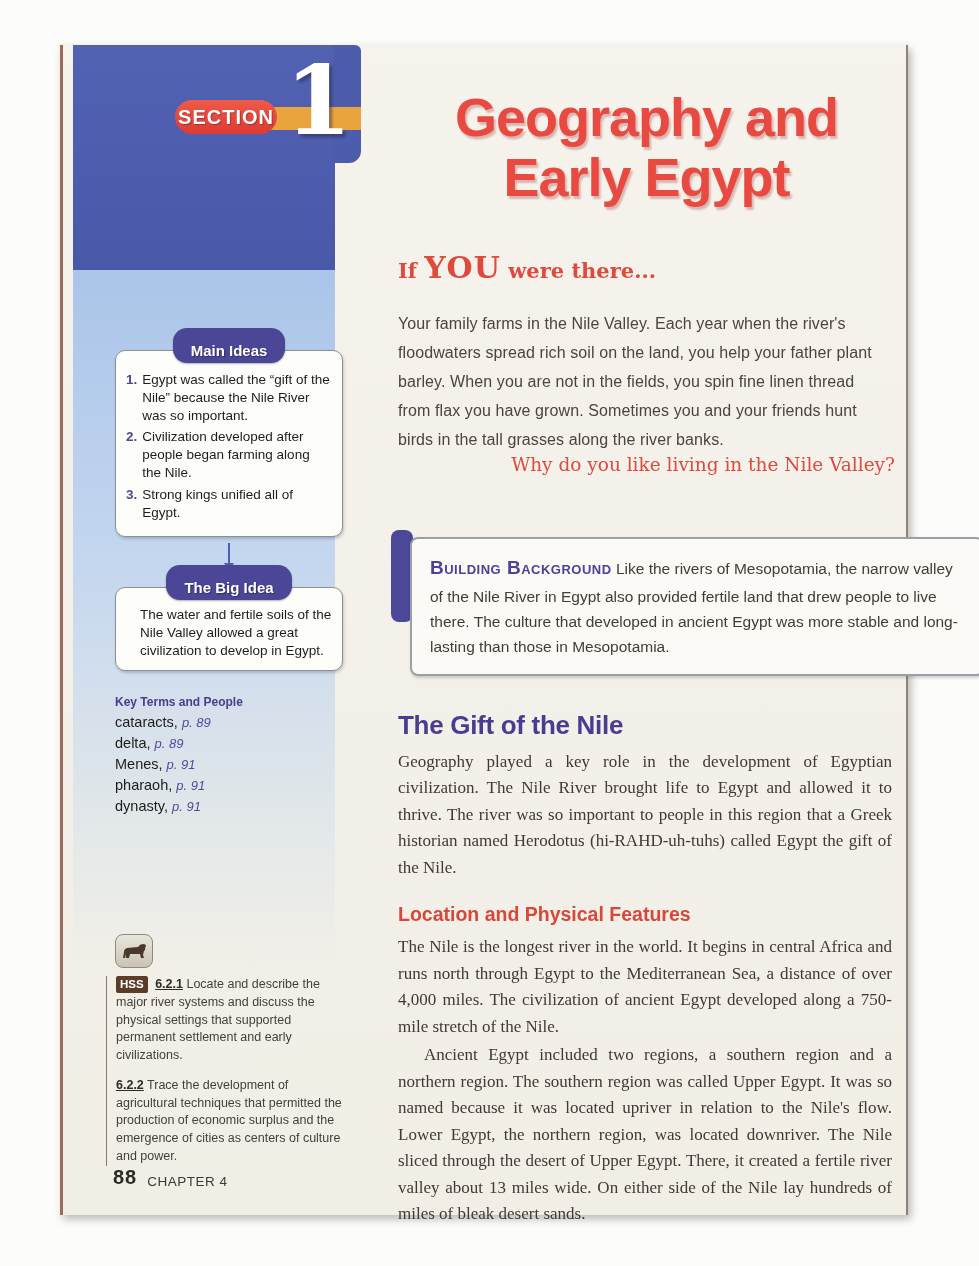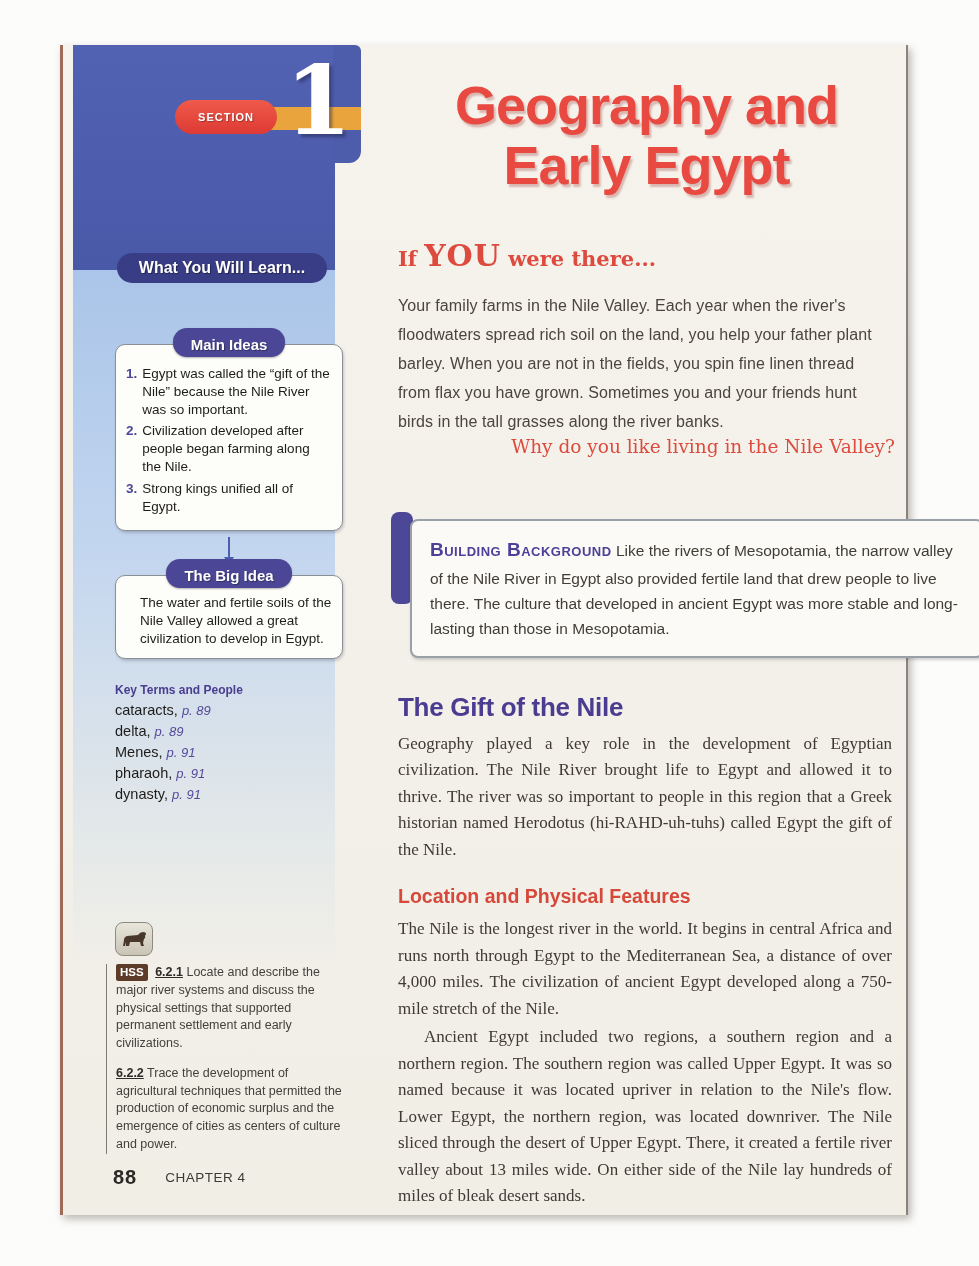--- a/index.html
+++ b/index.html
@@ -17,21 +17,21 @@
 
   
   .sidebar { position:absolute; left:10px; top:0; width:262px; height:100%; }
   .sidebar-top { position:absolute; left:0; top:0; width:262px; height:225px; background:linear-gradient(180deg,#5262b2,#4a58a8); }
   .sidebar-tab { position:absolute; left:260px; top:0; width:28px; height:118px; background:#4d5cab; border-radius:0 6px 12px 0; }
   .orange-stripe { position:absolute; left:128px; top:62px; width:160px; height:23px; background:#e9a43d; z-index:1; }
   .section-pill {
     position:absolute; left:102px; top:55px; width:102px; height:34px; z-index:2;
     background:linear-gradient(180deg,#ef5a4a,#dd3a33); border-radius:17px;
     display:flex; align-items:center; justify-content:center;
-    color:#fff; font-weight:bold; font-size:11px; letter-spacing:1px;
+    color:#fff; font-weight:bold; font-size:20px; letter-spacing:1px;
     text-shadow:1px 1px 1px rgba(0,0,0,.3);
   }
   .section-number {
     position:absolute; left:212px; top:8px; z-index:3;
     font-family:"DejaVu Serif", serif; font-weight:bold; font-size:96px; line-height:1;
     color:#fff; text-shadow:3px 3px 3px rgba(30,30,60,.45);
   }
   .wywl-pill {
     position:absolute; left:44px; top:208px; width:210px; height:30px; z-index:4;
     background:#383d85; border-radius:15px;
@@ -41,21 +41,21 @@
   }
   .sidebar-body {
     position:absolute; left:0; top:225px; width:262px; height:700px;
     background:linear-gradient(180deg,#aac5e9 0%, #c3d6ef 40%, #e3e8e9 80%, rgba(241,238,230,0) 100%);
   }
   .sb-content { position:absolute; left:42px; top:0; width:228px; }
 
   .pill-label {
     position:relative; z-index:2; margin:0 auto; width:max-content;
     background:#4b4796; color:#fff; font-weight:bold; font-size:15px;
-    padding:8px 18px 4px; border-radius:14px;
+    padding:14px 18px 4px; border-radius:14px;
     box-shadow:0 1px 2px rgba(0,0,0,.3); text-shadow:1px 1px 1px rgba(0,0,0,.35);
   }
   .white-box {
     position:relative; margin-top:-13px; background:#fdfdfa;
     border:1.5px solid #8b9097; border-radius:10px;
     box-shadow:1px 2px 3px rgba(60,60,80,.25);
     padding:20px 10px 10px 10px;
   }
   .mi-item { display:flex; gap:5px; font-size:13.5px; line-height:1.32; color:#1f1d1b; margin-bottom:4px; }
   .mi-num { color:#4b4796; font-weight:bold; flex:0 0 auto; }
@@ -78,31 +78,31 @@
   }
   .standards { margin-top:8px; border-left:1px solid #7e7a72; padding-left:9px; margin-left:-9px; }
   .std-p { font-size:12.5px; line-height:1.42; color:#44413c; margin-bottom:12px; }
   .hss-badge {
     display:inline-block; background:#5c3b29; color:#fff; font-weight:bold;
     font-size:11.5px; padding:0 4px 1px; border-radius:2px; margin-right:4px;
   }
   .std-code { font-weight:bold; color:#2e2c29;text-decoration:underline; }
 
   
-  .main-col { position:absolute; left:335px; top:0; width:497px; }
+  .main-col { position:absolute; left:335px; top:12px; width:497px; }
   .page-title {
     margin-top:30px; text-align:center;
     font-size:54px; line-height:1.12; font-weight:bold; letter-spacing:-1px;
     color:#e84a42; text-shadow:2px 3px 2px rgba(140,30,25,.28);
   }
   .if-you-line { margin-top:42px; color:#dd4a3e; font-family:"DejaVu Serif", serif; font-weight:bold; }
   .if-you-line .small { font-size:21px; }
   .if-you-line .big { font-size:30px; letter-spacing:1px; }
   .story {
-    margin-top:18px; font-size:16px; line-height:1.82; color:#4a453e; letter-spacing:.1px;
+    margin-top:24px; font-size:16px; line-height:1.82; color:#4a453e; letter-spacing:.1px;
     width:487px;
   }
   .story-question {
     text-align:right; font-family:"DejaVu Serif", serif;
     font-weight:normal; font-size:18.5px; color:#dd4a3e;
   }
 
   .bb-wrap { position:relative; margin-top:62px; width:586px;padding-left:12px; }
   .bb-accent { position:absolute; left:-7px; top:-7px; width:22px; height:92px; background:#4c4796; border-radius:8px; }
   .bb-box {
@@ -113,40 +113,39 @@
   .bb-label { font-variant:small-caps; font-weight:bold; color:#4c4099; font-size:19px; letter-spacing:.5px; }
 
   .h1-purple { margin-top:34px; font-size:26px; font-weight:bold; color:#4a3c90; letter-spacing:-.3px; }
   .h2-red { margin-top:22px; font-size:19.5px; font-weight:bold; color:#d6483a; }
   .body-para {
     font-family:"Liberation Serif", serif; font-size:17px; line-height:1.56;
     color:#3f3a33; text-align:justify; margin-top:8px; width:494px;
   }
   .indent { text-indent:26px; margin-top:2px; }
 
-  .footer { position:absolute; left:50px; bottom:26px; display:flex; align-items:center; gap:28px; }
+  .footer { position:absolute; left:50px; bottom:26px; display:flex; align-items:flex-end; gap:10px; }
   .footer-num { font-size:20px; font-weight:bold; color:#2b2926; letter-spacing:1px; }
   .footer-chapter { font-size:13.5px; color:#3a3a37; letter-spacing:.5px; }
 </style>
 </head>
 <body>
 
 <div class="page">
 
   <aside class="sidebar">
     <div class="sidebar-top">
       <div class="sidebar-tab"></div>
       <div class="orange-stripe"></div>
       <div class="section-pill">
         <span>SECTION</span>
       </div>
       <div class="section-number">1</div>
     </div>
 
-    <div class="wywl-pill">What You Will Learn...</div>
 
     <div class="sidebar-body">
       <div class="sb-content">
 
         <div style="margin-top:58px;">
           <div class="pill-label">Main Ideas</div>
           <div class="white-box">
             <div class="mi-item">
               <span class="mi-num">1.</span>
               <span>Egypt was called the “gift of the Nile” because the Nile River was so important.</span>

